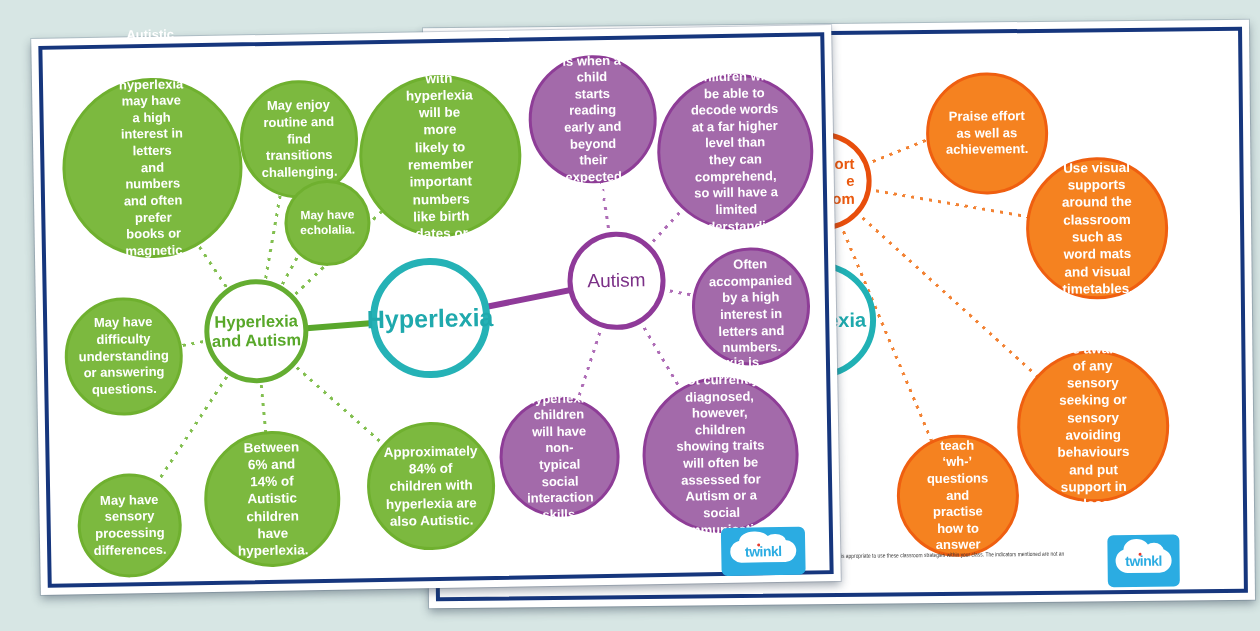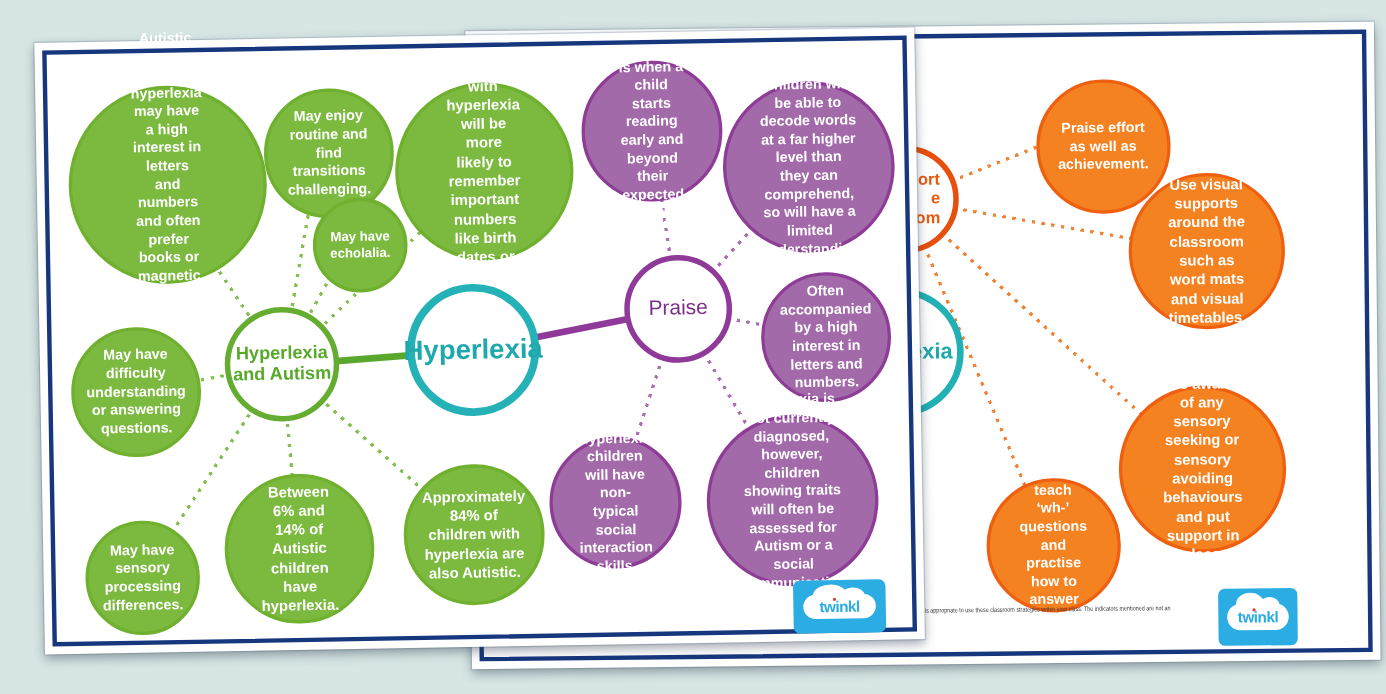--- a/index.html
+++ b/index.html
@@ -63,21 +63,21 @@
     <div class="hub" style="left:349px;top:108px;width:98px;height:98px;border:5px solid #e84e0c;color:#ea5a10;font-size:15px;flex-direction:column;align-items:flex-end;padding-right:12px;">
       <span>ort</span>
       <span>e</span>
       <span>oom</span>
     </div>
 
     <div class="hub" style="left:334px;top:238px;width:116px;height:116px;border:6px solid #21b1b5;color:#1ea9ad;font-size:20px;justify-content:flex-end;padding-right:4px;">
       <span>lexia</span>
     </div>
 
-    <div class="bub bub-o" style="left:518px;top:50px;width:96px;height:96px;font-size:13px;">Praise effort as well as achievement.</div>
+    <div class="bub bub-o" style="left:502px;top:50px;width:96px;height:96px;font-size:13px;">Praise effort as well as achievement.</div>
     <div class="bub bub-o" style="left:601px;top:136px;width:142px;height:142px;font-size:13.5px;">Use visual supports around the classroom such as word mats and visual timetables.</div>
     <div class="bub bub-o" style="left:590px;top:329px;width:152px;height:152px;font-size:13.5px;">Be aware of any sensory seeking or sensory avoiding behaviours and put support in place.</div>
     <div class="bub bub-o" style="left:469px;top:412px;width:112px;height:112px;font-size:13px;">Explicitly teach ‘wh-’ questions and practise how to answer them.</div>
 
     <div class="footnote" style="left:400px;top:529px;">her it is appropriate to use these classroom strategies within your class. The indicators mentioned are not an</div>
 
     <div class="logo" style="left:679px;top:514px;width:72px;height:52px;">
       <div class="cloud">
         <span class="logo-text">twinkl</span>
         <span class="idot"></span>
@@ -123,21 +123,21 @@
     <div class="bub bub-p" style="left:604px;top:350px;width:156px;height:156px;font-size:13px;padding:5%;">Hyperlexia is not currently diagnosed, however, children showing traits will often be assessed for Autism or a social communication disorder.</div>
     <div class="bub bub-p" style="left:461px;top:367px;width:120px;height:120px;font-size:13px;">Hyperlexic children will have non-typical social interaction skills.</div>
 
     <div class="hub" style="left:168px;top:244px;width:104px;height:104px;border:5px solid #64ad31;color:#58a82a;font-size:16.5px;">
       <span>Hyperlexia and Autism</span>
     </div>
     <div class="hub" style="left:334px;top:226px;width:120px;height:120px;border:7px solid #25b2b6;color:#1fa9ad;font-size:25px;">
       <span>Hyperlexia</span>
     </div>
     <div class="hub" style="left:532px;top:203px;width:98px;height:98px;border:5px solid #8f3a99;color:#7b3087;font-size:19px;font-weight:normal;">
-      <span>Praise</span>
+      <span>Autism</span>
     </div>
 
     <div class="logo" style="left:681px;top:501px;width:84px;height:48px;">
       <div class="cloud">
         <span class="logo-text">twinkl</span>
         <span class="idot"></span>
       </div>
     </div>
   </div>
 </div>

